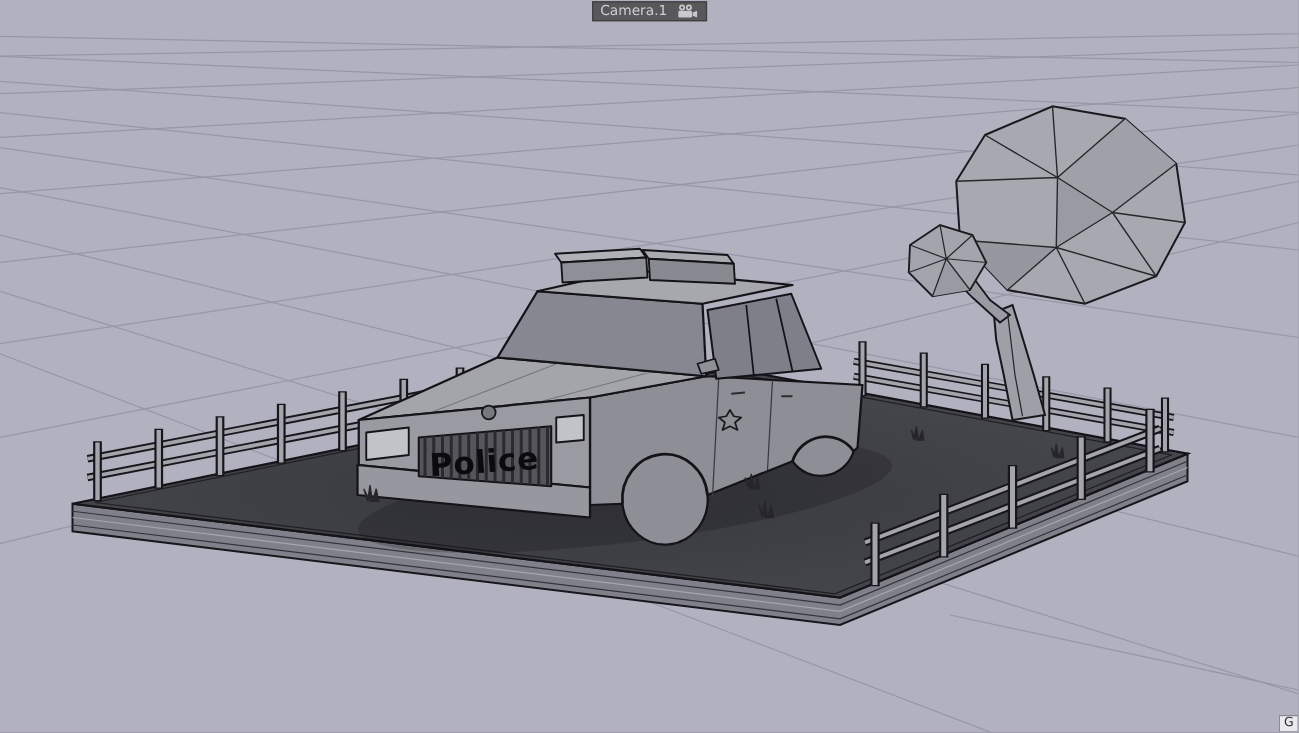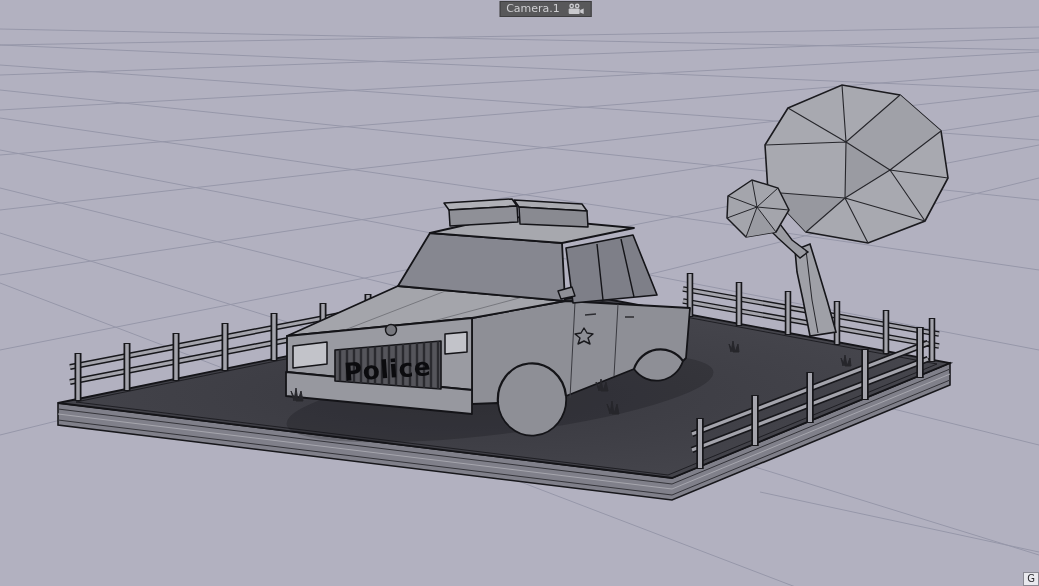--- a/index.html
+++ b/index.html
@@ -5,21 +5,21 @@
   html,body{margin:0;padding:0;background:#8e8e9a;font-family:"DejaVu Sans",sans-serif;}
   .viewport{
     position:relative;width:1039px;height:586px;overflow:hidden;
     background:#b2b1c0;
   }
   .scene-svg{position:absolute;inset:0;display:block;}
   .camera-label{
     position:absolute;top:1px;left:50%;transform:translateX(-50%);
     background:#58585a;border:1px solid #3e3e40;color:#cfcfd2;
     font-size:11px;line-height:14px;padding:0 6px;display:flex;align-items:center;gap:7px;
-    cursor:pointer;user-select:none;margin-left:26px;
+    cursor:pointer;user-select:none;
   }
   .camera-label .cam-icon{display:inline-block;width:18px;height:12px;}
   .corner-key{
     position:absolute;right:0;bottom:0;background:#e9e9ee;border:1px solid #8a8a94;
     color:#2b2b30;font-size:10px;line-height:12px;padding:0 3px;
   }
 </style>
 </head>
 <body>
 

